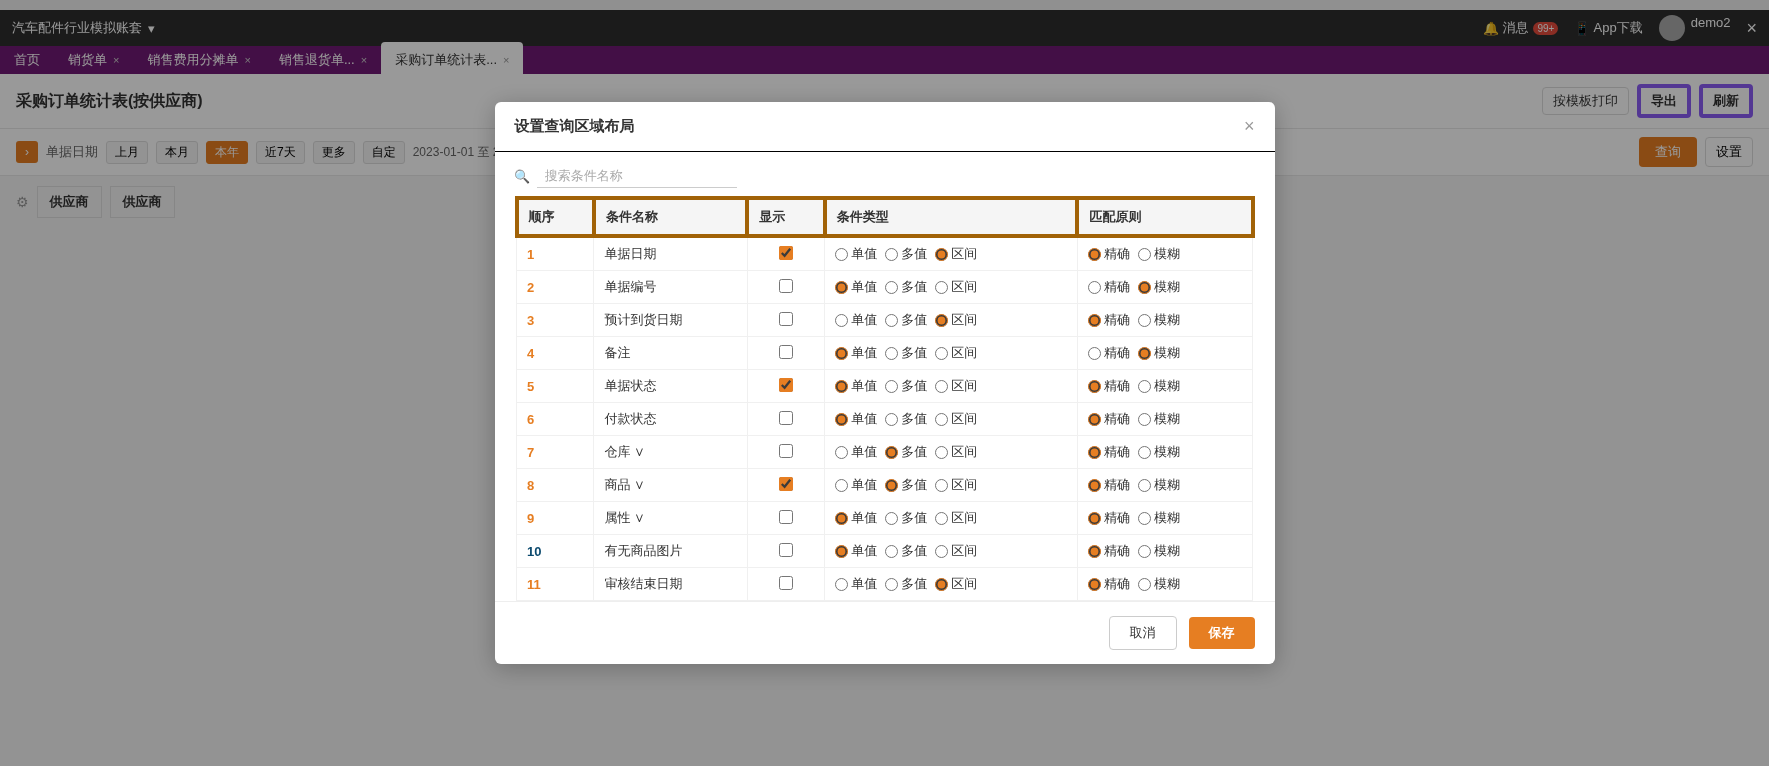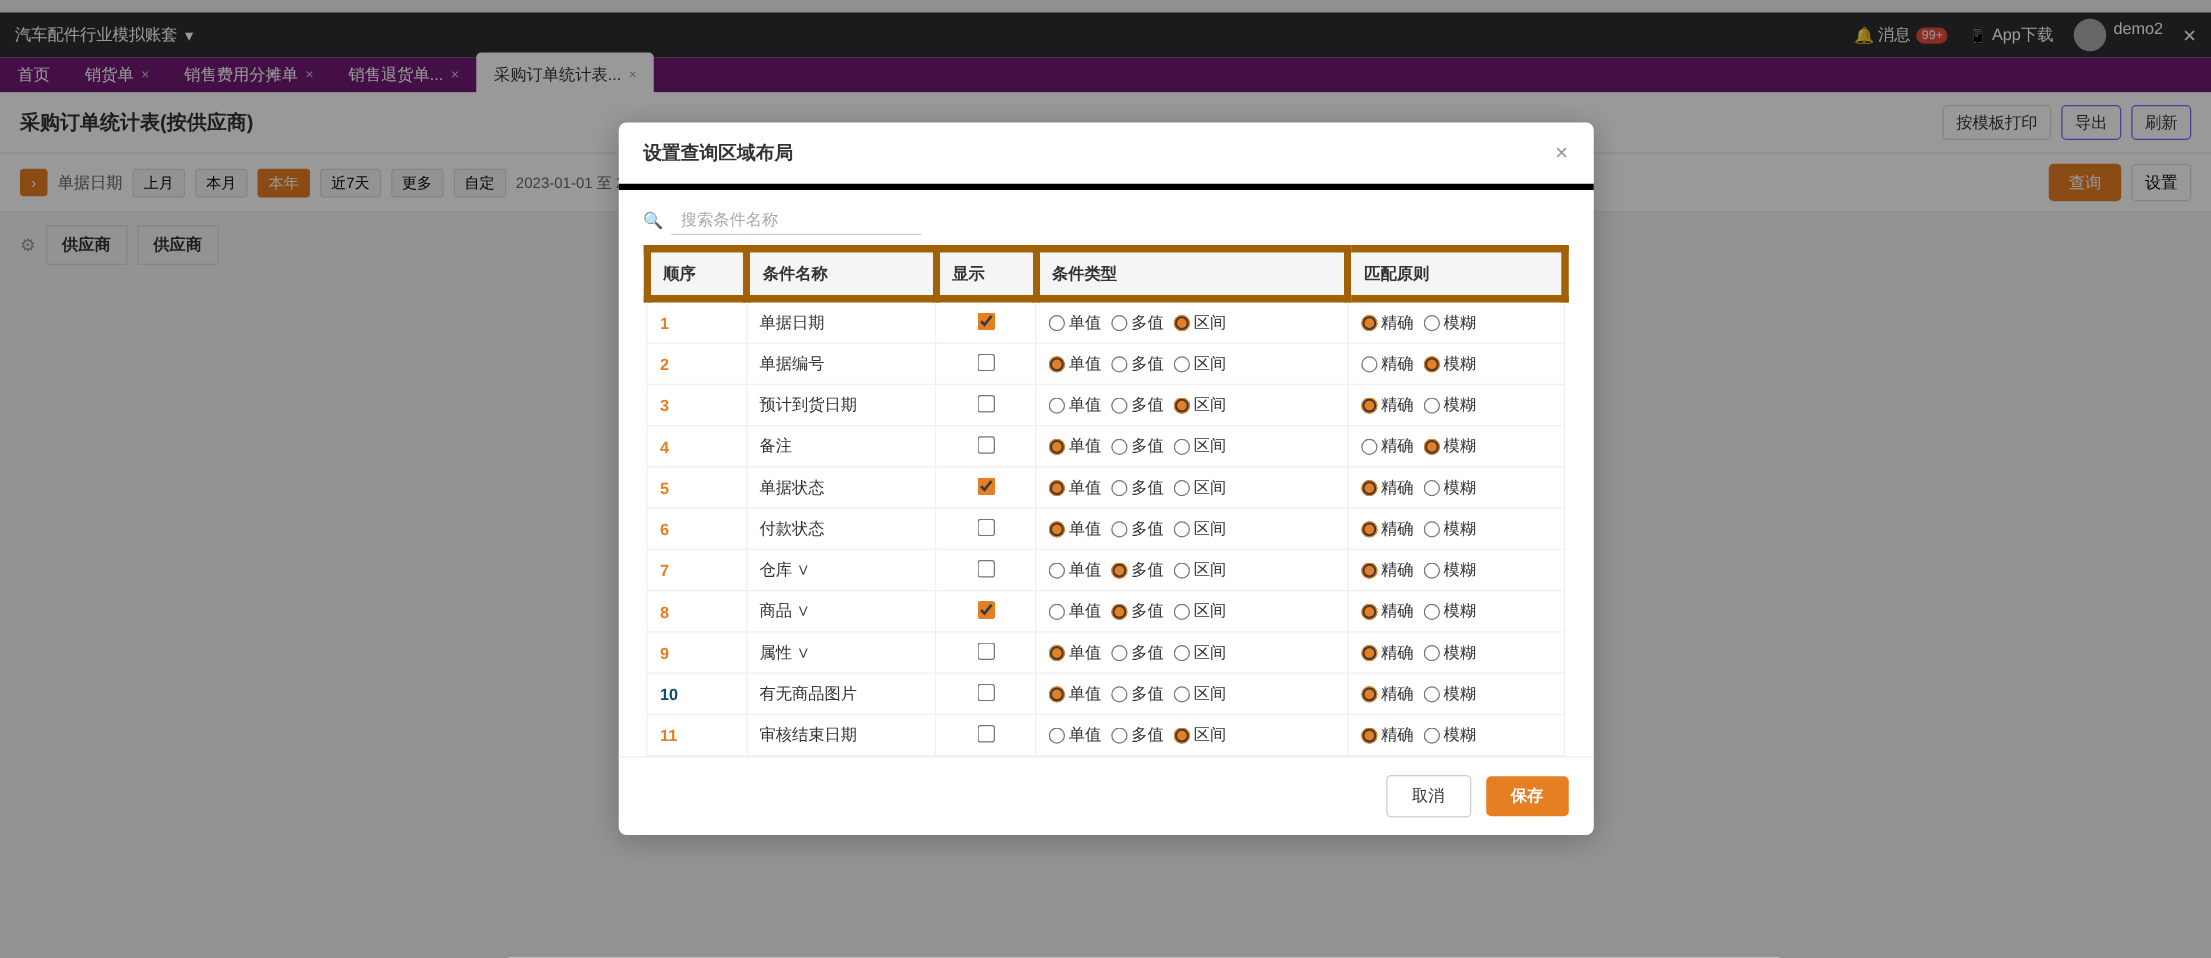--- a/index.html
+++ b/index.html
@@ -82,26 +82,27 @@
       background: none;
       border: 1px solid #ddd;
       border-radius: 4px;
       padding: 4px 10px;
       cursor: pointer;
       font-size: 13px;
       color: #333;
     }
     .btn-export, .btn-refresh {
       background: none;
-      border: 1px solid #8b5cf6;
+      border: 4px solid #8b5cf6;
       border-radius: 4px;
       padding: 4px 10px;
       cursor: pointer;
       font-size: 13px;
       color: #333;
+      font-weight: bold;
     }
 
     
     .filter-bar {
       background: #fff;
       padding: 8px 16px;
       display: flex;
       align-items: center;
       gap: 8px;
       border-bottom: 1px solid #e8e8e8;
@@ -185,21 +186,21 @@
       background: #fff;
       border-radius: 6px;
       width: 780px;
       max-height: 640px;
       display: flex;
       flex-direction: column;
       box-shadow: 0 4px 24px rgba(0,0,0,0.25);
     }
     .modal-header {
       padding: 14px 20px;
-      border-bottom: 5px solid #000000;
+      border-bottom: 1px solid #000000;
       display: flex;
       align-items: center;
       justify-content: space-between;
     }
     .modal-title { font-size: 15px; font-weight: bold; color: #333; }
     .modal-close {
       cursor: pointer;
       font-size: 18px;
       color: #999;
       background: none;
@@ -250,21 +251,21 @@
       flex: 1;
       overflow-y: auto;
       padding: 0 20px;
     }
     .modal-table {
       width: 100%;
       border-collapse: collapse;
     }
     .modal-table thead th {
       background: #f5f5f5;
-      border: 6px solid #a16207;
+      border: 4px solid #a16207;
       padding: 8px 10px;
       text-align: left;
       font-weight: bold;
       color: #333;
       font-size: 13px;
       position: sticky;
       top: 0;
       z-index: 2;
     }
     .modal-table tbody tr {

